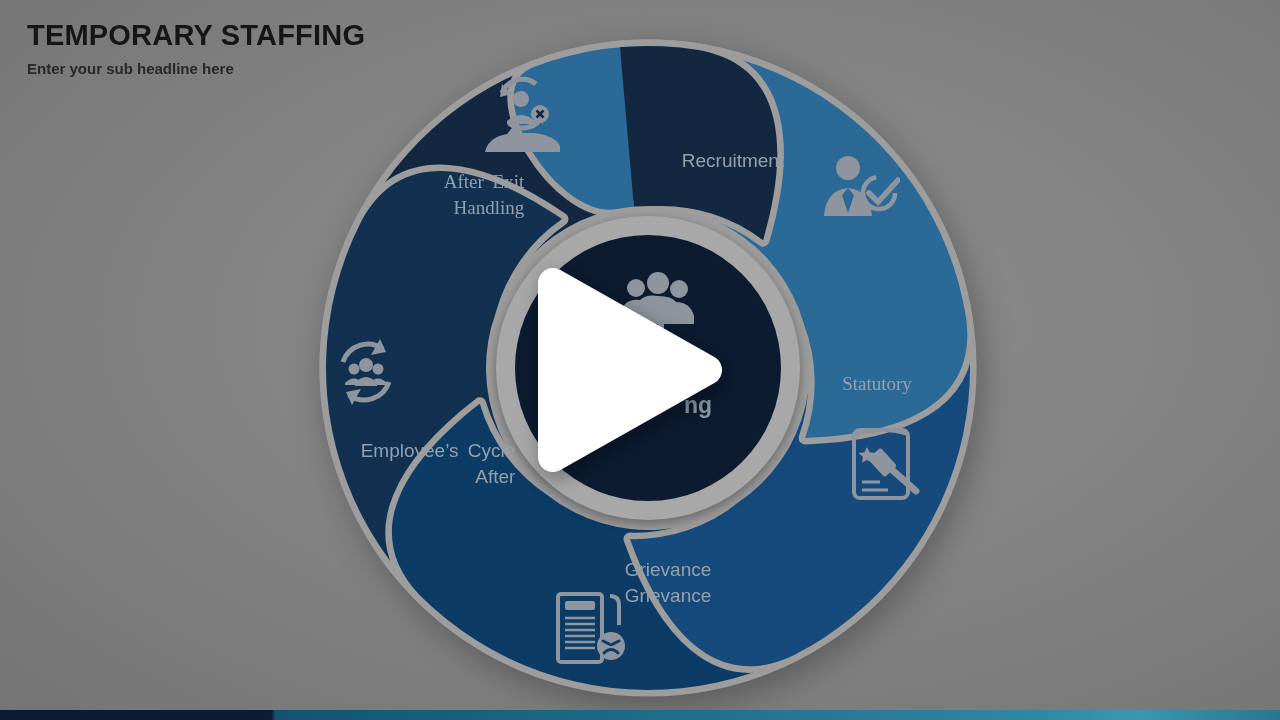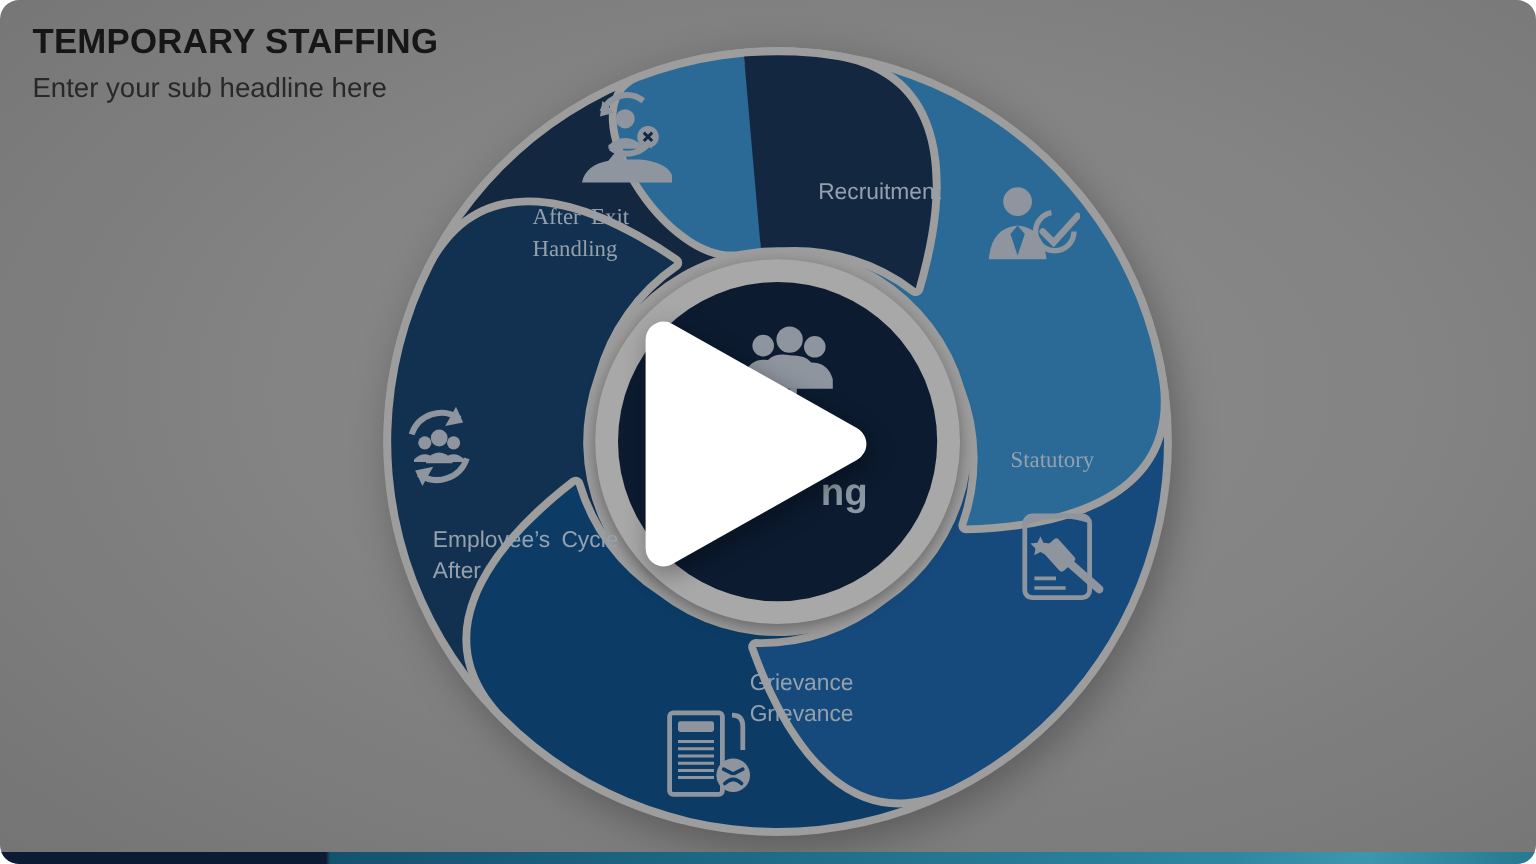--- a/index.html
+++ b/index.html
@@ -1,29 +1,29 @@
 <!DOCTYPE html>
 <html><head>
 <meta charset="utf-8">
 <style>
   html,body{margin:0;padding:0;}
   .stage{position:relative;width:1280px;height:720px;overflow:hidden;
     background:radial-gradient(ellipse at 55% 45%, #8c8c8c 0%, #848484 45%, #747474 100%);
-    font-family:"Liberation Sans",sans-serif;border-radius:16px;}
+    font-family:"Liberation Sans",sans-serif;}
   .title-block{position:absolute;left:27px;top:18px;z-index:2;}
   .title{font-size:29px;font-weight:700;color:#161616;letter-spacing:.2px;line-height:34px;}
-  .subtitle{font-size:23px;font-weight:400;color:#282828;margin-top:8px;}
+  .subtitle{font-size:15px;font-weight:700;color:#282828;margin-top:8px;}
   .wheel{position:absolute;left:318px;top:38px;z-index:1;
     filter:drop-shadow(6px 10px 16px rgba(0,0,0,.28));}
   .petal{stroke:#9d9d9d;stroke-width:13;stroke-linejoin:round;paint-order:stroke;}
-  .seg-label{position:absolute;z-index:2;transform:translateX(-50%);text-align:left;
+  .seg-label{position:absolute;z-index:2;transform:translateX(-50%);text-align:right;
     color:#94a1ad;font-size:19px;line-height:26px;word-spacing:4px;white-space:nowrap;}
   .icon{position:absolute;z-index:2;color:#8e959e;}
   .center-fragment{position:absolute;left:684px;top:392px;z-index:2;
-    color:#8b97a3;font-size:32px;font-weight:700;}
+    color:#8b97a3;font-size:23px;font-weight:700;}
   .play{position:absolute;left:500px;top:243px;z-index:3;
     filter:drop-shadow(3px 6px 10px rgba(0,0,0,.35));cursor:pointer;}
   .footer-bar{position:absolute;left:0;bottom:0;width:1280px;height:10px;z-index:4;
     background:linear-gradient(90deg,#0c1a33 0%,#0c1a33 21.2%,#145270 21.5%,#1d6884 46%,
       #2e87a1 80%,#3b97ae 89%,#25788f 100%);}
 </style>
 </head>
 <body>
 
 <div class="stage">

